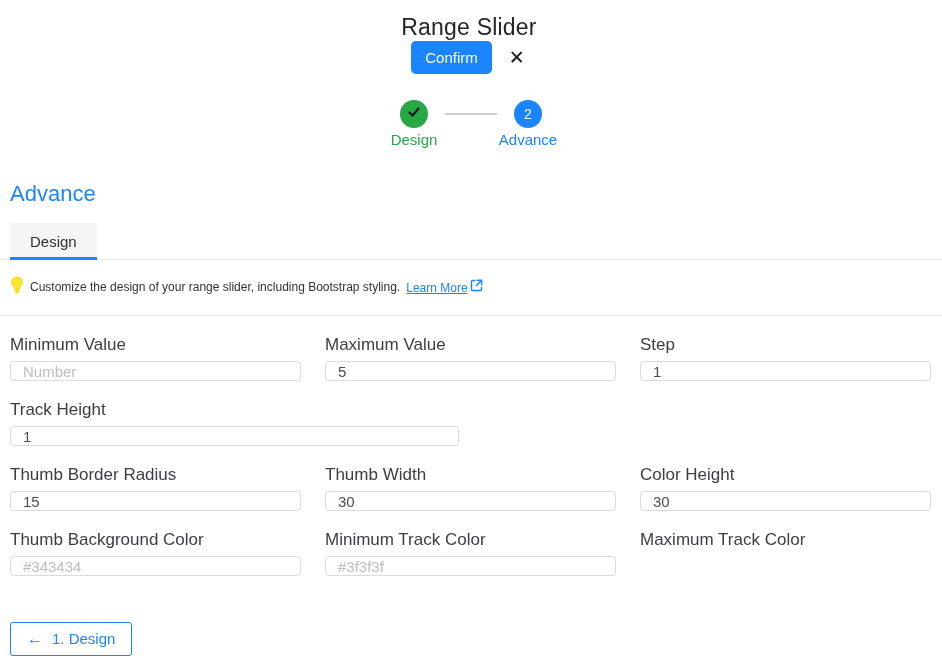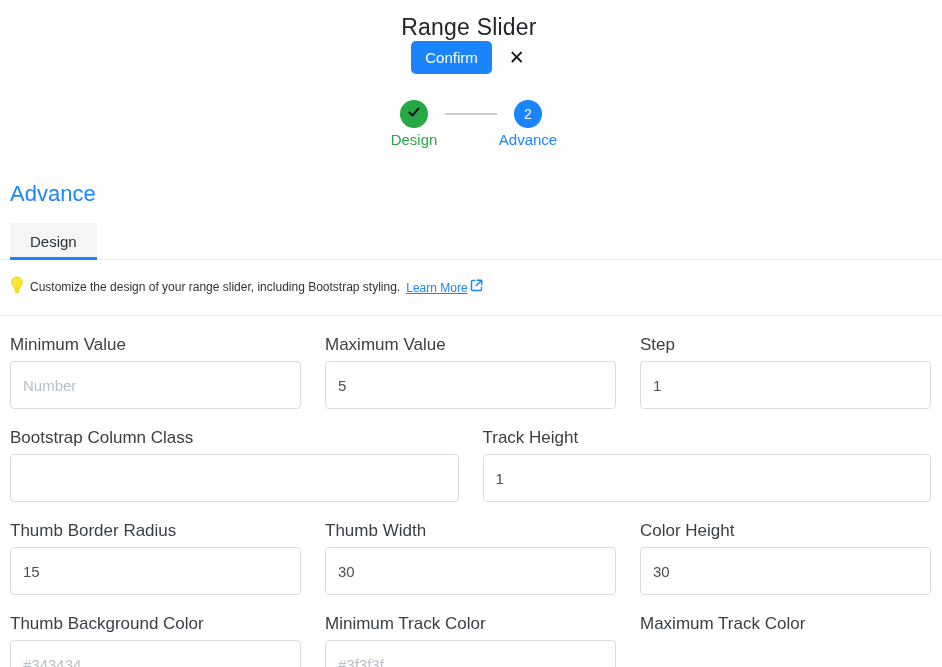--- a/index.html
+++ b/index.html
@@ -47,21 +47,21 @@
                 align-items: flex-end; gap: 2px; }
   .ext-icon { width: 13px; height: 13px; }
   .divider { border: none; border-top: 1px solid #e9e9e9; margin-top: 18px; }
 
   
   .form { padding: 0 11px 0 10px; }
   .form-row { display: grid; gap: 24px; margin-top: 19px; }
   .row-3 { grid-template-columns: 1fr 1fr 1fr; }
   .row-2 { grid-template-columns: 1fr 1fr; }
   .field label { display: block; font-size: 17px; color: #3a3f44; margin-bottom: 6px; }
-  .field input { width: 100%; height: 48px; border: 1px solid #d8dce0; border-radius: 4px;
+  .field input { width: 100%; height: 20px; border: 1px solid #d8dce0; border-radius: 4px;
                  padding: 0 12px; font-family: inherit; font-size: 15px; color: #4a4f54;
                  outline: none; background: #fff; }
   .field input::placeholder { color: #b9bfc6; }
 
   
   .footer { margin: 46px 0 0 10px; }
   .back-btn { display: inline-flex; align-items: center; gap: 9px; background: #fff;
               border: 1px solid #1b84ff; color: #1b84ff; border-radius: 3px;
               font-family: inherit; font-size: 15px; padding: 7px 16px 8px; cursor: pointer; }
   .back-arrow { font-size: 16px; line-height: 1; }
@@ -136,24 +136,20 @@
       <input type="text" value="5" placeholder="" style="">
     </div>
     <div class="field">
       <label>Step</label>
       <input type="text" value="1" placeholder="" style="">
     </div>
   </div>
 
   <div class="form-row row-2">
     <div class="field">
-      <label>Bootstrap Column Class</label>
-      <input type="text" value="" placeholder="" style="">
-    </div>
-    <div class="field">
       <label>Track Height</label>
       <input type="text" value="1" placeholder="" style="">
     </div>
   </div>
 
   <div class="form-row row-3">
     <div class="field">
       <label>Thumb Border Radius</label>
       <input type="text" value="15" placeholder="" style="">
     </div>

